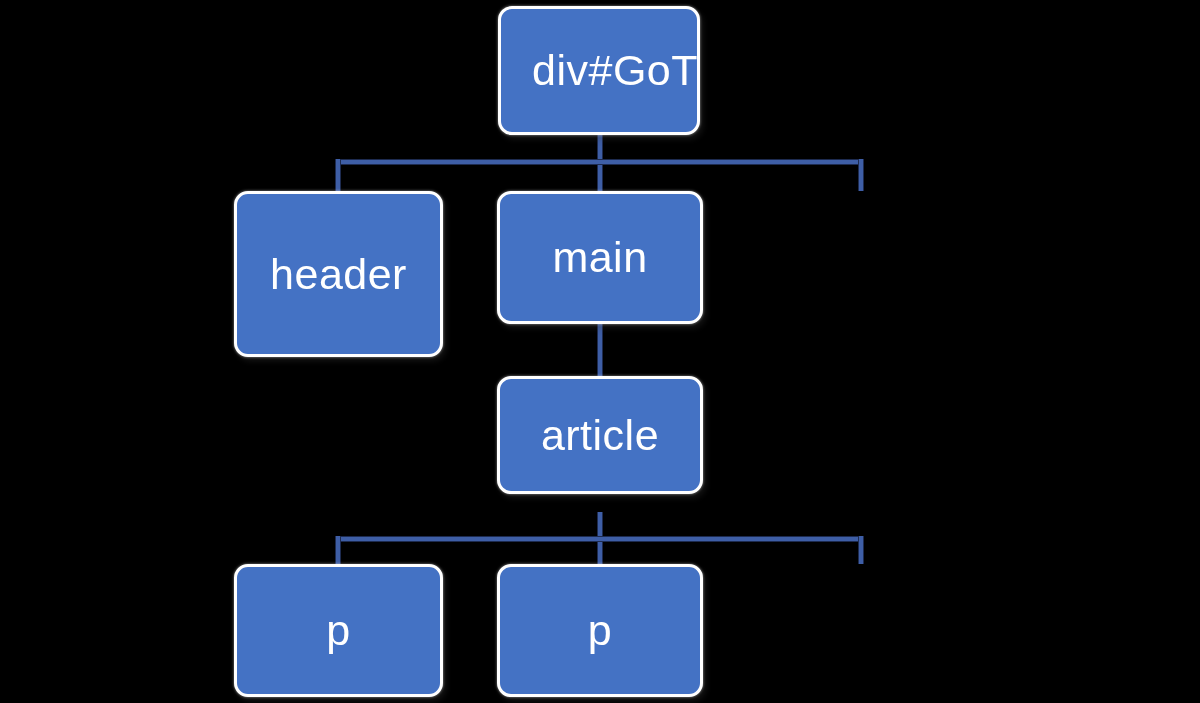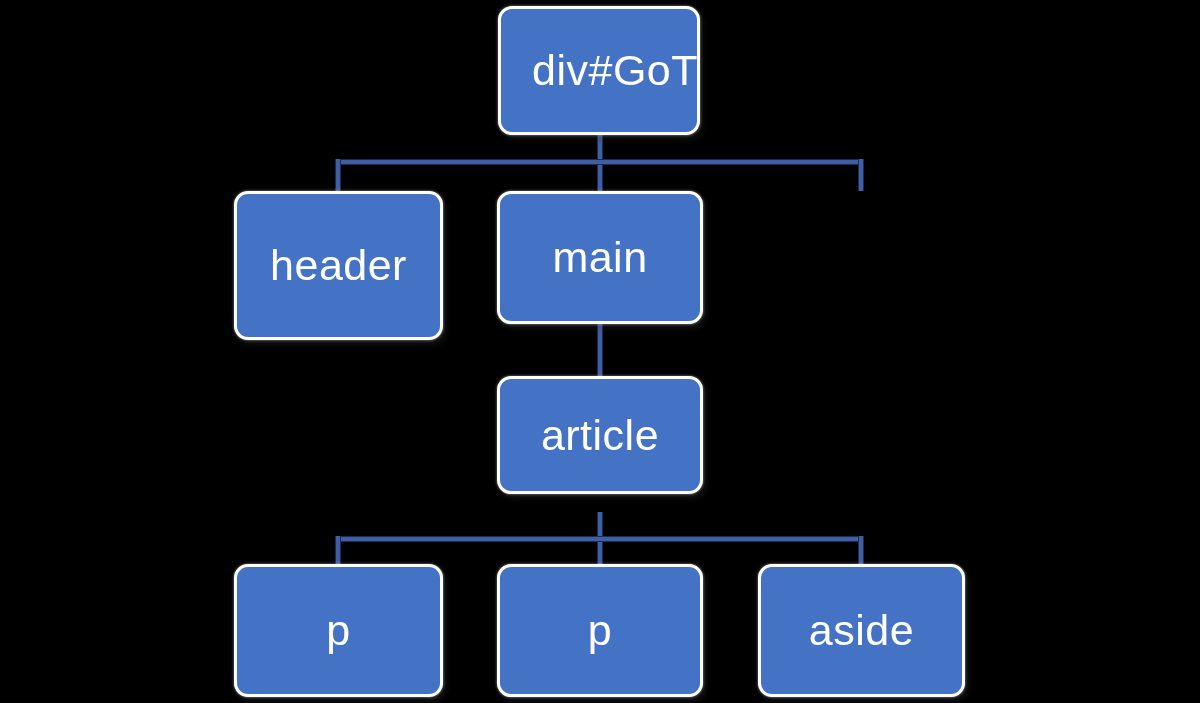--- a/index.html
+++ b/index.html
@@ -25,21 +25,21 @@
     display: flex;
     align-items: center;
     justify-content: center;
     font-size: 43px;
     font-weight: 400;
     letter-spacing: 0.5px;
     box-shadow: 0 0 3px rgba(255,255,255,0.55), 3px 4px 6px rgba(60,60,60,0.35);
   }
   
   .n-root    { left: 498px; top:   6px; width: 202px; height: 129px; padding-left: 32px; }
-  .n-header  { left: 234px; top: 191px; width: 209px; height: 149px; }
+  .n-header  { left: 234px; top: 191px; width: 209px; height: 166px; }
   .n-main    { left: 497px; top: 191px; width: 206px; height: 133px; }
   .n-footer  { left: 758px; top: 191px; width: 207px; height: 133px; }
   .n-article { left: 497px; top: 376px; width: 206px; height: 118px; }
   .n-p1      { left: 234px; top: 564px; width: 209px; height: 133px; }
   .n-p2      { left: 497px; top: 564px; width: 206px; height: 133px; }
   .n-aside   { left: 758px; top: 564px; width: 207px; height: 133px; }
 
   
   .vline {
     position: absolute;
@@ -93,17 +93,14 @@
   </div>
   <div class="node n-article">
     <span>article</span>
   </div>
   <div class="node n-p1">
     <span>p</span>
   </div>
   <div class="node n-p2">
     <span>p</span>
   </div>
-  <div class="node n-aside">
-    <span>aside</span>
-  </div>
 
 </div>
 
 </body></html>

